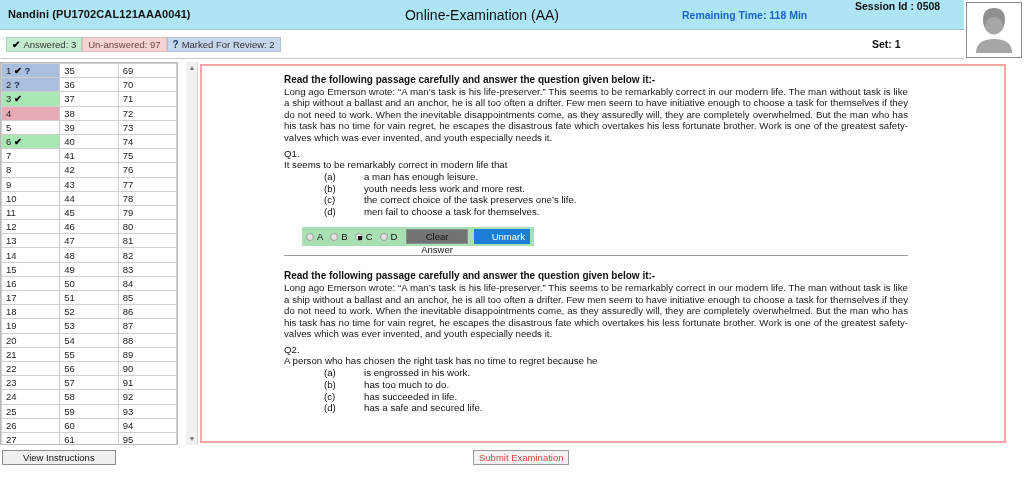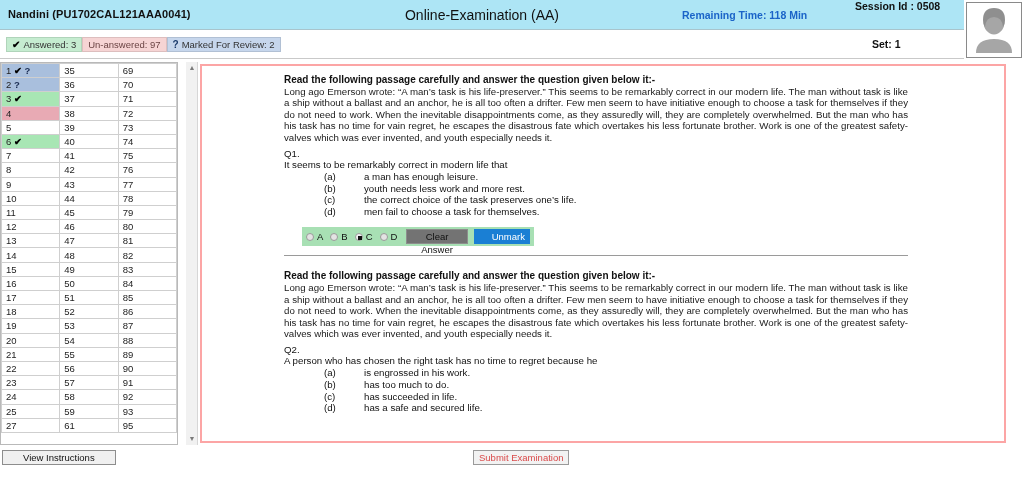--- a/index.html
+++ b/index.html
@@ -352,20 +352,25 @@
           </tr>
           <tr>
             <td class="st-none"><span>24</span></td>
             <td class="st-none"><span>58</span></td>
             <td class="st-none"><span>92</span></td>
           </tr>
           <tr>
             <td class="st-none"><span>25</span></td>
             <td class="st-none"><span>59</span></td>
             <td class="st-none"><span>93</span></td>
+          </tr>
+          <tr>
+            <td class="st-none"><span>26</span></td>
+            <td class="st-none"><span>60</span></td>
+            <td class="st-none"><span>94</span></td>
           </tr>
           <tr>
             <td class="st-none"><span>27</span></td>
             <td class="st-none"><span>61</span></td>
             <td class="st-none"><span>95</span></td>
           </tr>
         </tbody>
     </table>
   </div>
 

